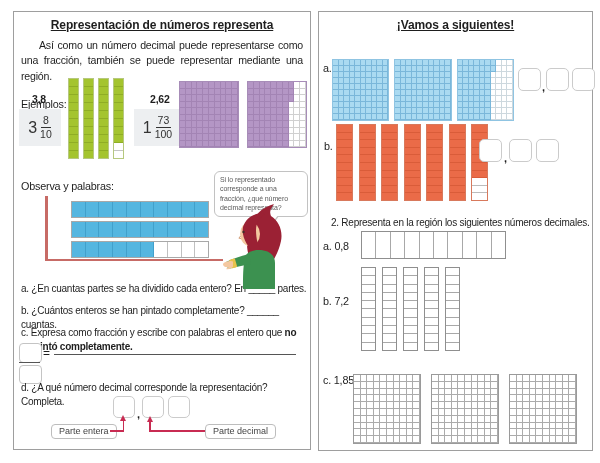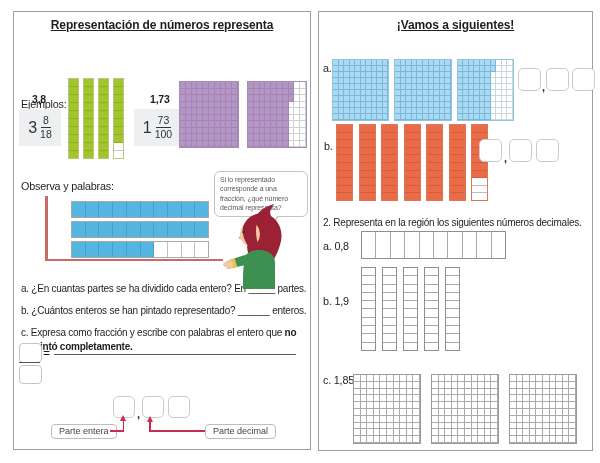--- a/index.html
+++ b/index.html
@@ -52,29 +52,30 @@
   .redseg{position:absolute;background:#c82b52}
   .arrowup{position:absolute;width:0;height:0;border-left:3.5px solid transparent;
            border-right:3.5px solid transparent;border-bottom:6px solid #c82b52}
   b{letter-spacing:-.25px}
 </style>
 </head>
 <body>
 
 <div class="panel" id="leftPanel">
   <div class="ptitle">Representación de números representa</div>
+  <p class="txt intro" style="left:7px;top:26px;width:282px">Así como un número decimal puede representarse como una fracción, también se puede representar mediante una región.</p>
 
   <div class="lbl" style="left:7px;top:86px">Ejemplos:</div>
 
   <div class="declbl" style="left:18px;top:81px">3,8</div>
   <div class="fracbox" style="left:5px;top:97px;width:42px;height:37px">
     <span class="fracwhole">3</span>
     <span class="fracstack">
       <span class="fracnum">8</span>
-      <span>18</span>
+      <span>10</span>
     </span>
   </div>
   <div class="figrow" style="left:54px;top:66px;width:56px;height:81px;gap:4px">
       <div class="vbar" style="border-color: rgb(182, 200, 126);">
         <div style="background: rgb(164, 196, 46); border-color: rgb(143, 173, 36);"></div>
         <div style="background: rgb(164, 196, 46); border-color: rgb(143, 173, 36);"></div>
         <div style="background: rgb(164, 196, 46); border-color: rgb(143, 173, 36);"></div>
         <div style="background: rgb(164, 196, 46); border-color: rgb(143, 173, 36);"></div>
         <div style="background: rgb(164, 196, 46); border-color: rgb(143, 173, 36);"></div>
         <div style="background: rgb(164, 196, 46); border-color: rgb(143, 173, 36);"></div>
@@ -114,21 +115,21 @@
         <div style="background: rgb(164, 196, 46); border-color: rgb(143, 173, 36);"></div>
         <div style="background: rgb(164, 196, 46); border-color: rgb(143, 173, 36);"></div>
         <div style="background: rgb(164, 196, 46); border-color: rgb(143, 173, 36);"></div>
         <div style="background: rgb(164, 196, 46); border-color: rgb(143, 173, 36);"></div>
         <div style="background: rgb(164, 196, 46); border-color: rgb(143, 173, 36);"></div>
         <div style="background: rgb(255, 255, 255); border-color: rgb(196, 196, 196);"></div>
         <div style="background: rgb(255, 255, 255); border-color: rgb(196, 196, 196);"></div>
       </div>
     </div>
 
-  <div class="declbl" style="left:136px;top:81px">1,73</div>
+  <div class="declbl" style="left:136px;top:81px">2,62</div>
   <div class="fracbox" style="left:120px;top:97px;width:47px;height:37px">
     <span class="fracwhole">1</span>
     <span class="fracstack">
       <span class="fracnum">73</span>
       <span>100</span>
     </span>
   </div>
   <div class="figrow" style="left:165px;top:69px;width:128px;height:67px;gap:8px">
       <div class="grid100" style="border-color: rgb(167, 140, 184);">
         <div style="background: rgb(180, 150, 197); border-color: rgb(163, 132, 180);"></div>
@@ -389,30 +390,31 @@
         <div style="background: rgb(85, 182, 224); border-color: rgb(66, 160, 203);"></div>
         <div style="background: rgb(85, 182, 224); border-color: rgb(66, 160, 203);"></div>
         <div style="background: rgb(255, 255, 255); border-color: rgb(192, 192, 192);"></div>
         <div style="background: rgb(255, 255, 255); border-color: rgb(192, 192, 192);"></div>
         <div style="background: rgb(255, 255, 255); border-color: rgb(192, 192, 192);"></div>
         <div style="background: rgb(255, 255, 255); border-color: rgb(192, 192, 192);"></div>
       </div>
     </div>
 
   <p class="txt" style="left:7px;top:270px;width:288px">a. ¿En cuantas partes se ha dividido cada entero? En _____ partes.</p>
-  <p class="txt" style="left:7px;top:292px;width:288px">b. ¿Cuántos enteros se han pintado representado? ______ enteros.</p>
+  <p class="txt" style="left:7px;top:292px;width:288px">b. ¿Cuántos enteros se han pintado completamente? ______ cuantas.</p>
   <p class="txt" style="left:7px;top:314px;width:286px"><span>c. Expresa como fracción y escribe con palabras el entero que</span>
      <b>no se pintó completamente.</b></p>
 
   <div class="sbox" style="left:5px;top:331px"></div>
   <div id="fracline2"></div>
   <div class="sbox" style="left:5px;top:353px;height:17px"></div>
   <span id="eq">=</span>
   <div id="writeline"></div>
 
+  <p class="txt" style="left:7px;top:369px;width:288px">d. ¿A qué número decimal corresponde la representación? Completa.</p>
 
   <div class="ansrow" style="left:99px;top:384px">
     <div class="abox" style="width:20px;height:20px"></div>
     <span class="acomma">,</span>
     <div class="abox" style="width:20px;height:20px"></div>
     <div class="abox" style="width:20px;height:20px"></div>
   </div>
 
   <div class="taglbl" style="left:37px;top:412px">Parte entera</div>
   <div class="redseg" style="left:96px;top:418px;width:14px;height:1.6px"></div>
@@ -832,39 +834,39 @@
         <div style="background: rgb(255, 255, 255); border-color: rgb(188, 188, 188);"></div>
       </div>
     </div>
   <div class="ansrow" style="left:160px;top:127px;gap:4px">
     <div class="abox"></div>
     <span class="acomma">,</span>
     <div class="abox"></div>
     <div class="abox"></div>
   </div>
 
-  <p class="txt" style="left:4px;top:204px;width:268px">2. Representa en la región los siguientes números decimales.</p>
+  <p class="txt" style="left:12px;top:204px;width:268px">2. Representa en la región los siguientes números decimales.</p>
 
   <div class="lbl" style="left:4px;top:228px">a. 0,8</div>
   <div class="figrow" id="bar2a" style="left:42px;top:219px;width:145px;height:28px">
       <div class="hbar" style="border-color: rgb(143, 143, 143);">
         <div style="background: rgb(255, 255, 255); border-color: rgb(168, 168, 168);"></div>
         <div style="background: rgb(255, 255, 255); border-color: rgb(168, 168, 168);"></div>
         <div style="background: rgb(255, 255, 255); border-color: rgb(168, 168, 168);"></div>
         <div style="background: rgb(255, 255, 255); border-color: rgb(168, 168, 168);"></div>
         <div style="background: rgb(255, 255, 255); border-color: rgb(168, 168, 168);"></div>
         <div style="background: rgb(255, 255, 255); border-color: rgb(168, 168, 168);"></div>
         <div style="background: rgb(255, 255, 255); border-color: rgb(168, 168, 168);"></div>
         <div style="background: rgb(255, 255, 255); border-color: rgb(168, 168, 168);"></div>
         <div style="background: rgb(255, 255, 255); border-color: rgb(168, 168, 168);"></div>
         <div style="background: rgb(255, 255, 255); border-color: rgb(168, 168, 168);"></div>
       </div>
     </div>
 
-  <div class="lbl" style="left:4px;top:283px">b. 1,9</div>
+  <div class="lbl" style="left:4px;top:283px">b. 7,2</div>
   <div class="figrow" style="left:42px;top:255px;width:99px;height:84px;gap:6px">
       <div class="vbar" style="border-color: rgb(143, 143, 143);">
         <div style="background: rgb(255, 255, 255); border-color: rgb(168, 168, 168);"></div>
         <div style="background: rgb(255, 255, 255); border-color: rgb(168, 168, 168);"></div>
         <div style="background: rgb(255, 255, 255); border-color: rgb(168, 168, 168);"></div>
         <div style="background: rgb(255, 255, 255); border-color: rgb(168, 168, 168);"></div>
         <div style="background: rgb(255, 255, 255); border-color: rgb(168, 168, 168);"></div>
         <div style="background: rgb(255, 255, 255); border-color: rgb(168, 168, 168);"></div>
         <div style="background: rgb(255, 255, 255); border-color: rgb(168, 168, 168);"></div>
         <div style="background: rgb(255, 255, 255); border-color: rgb(168, 168, 168);"></div>

